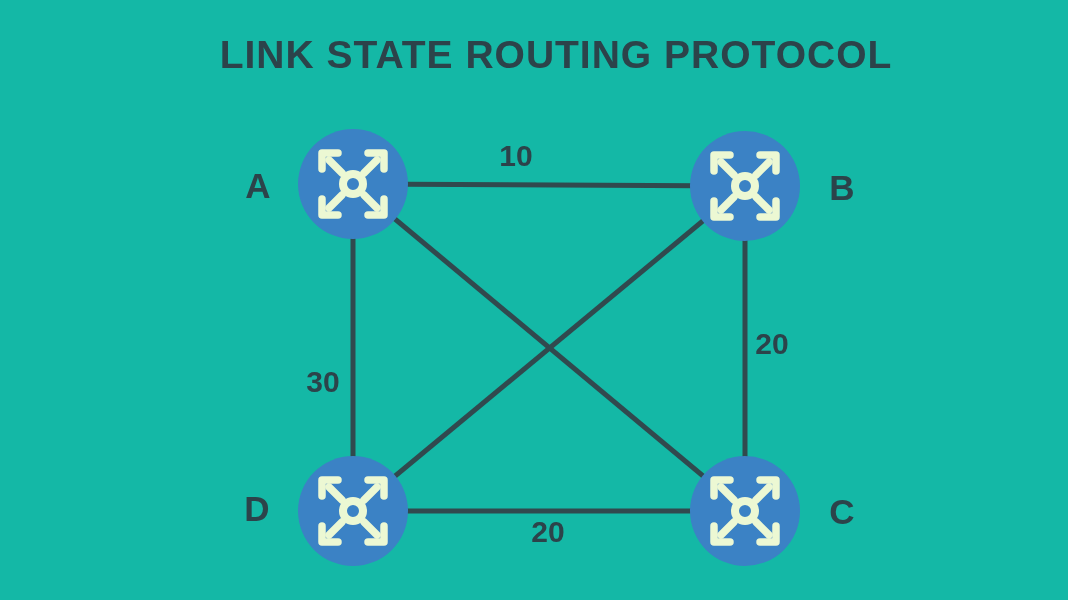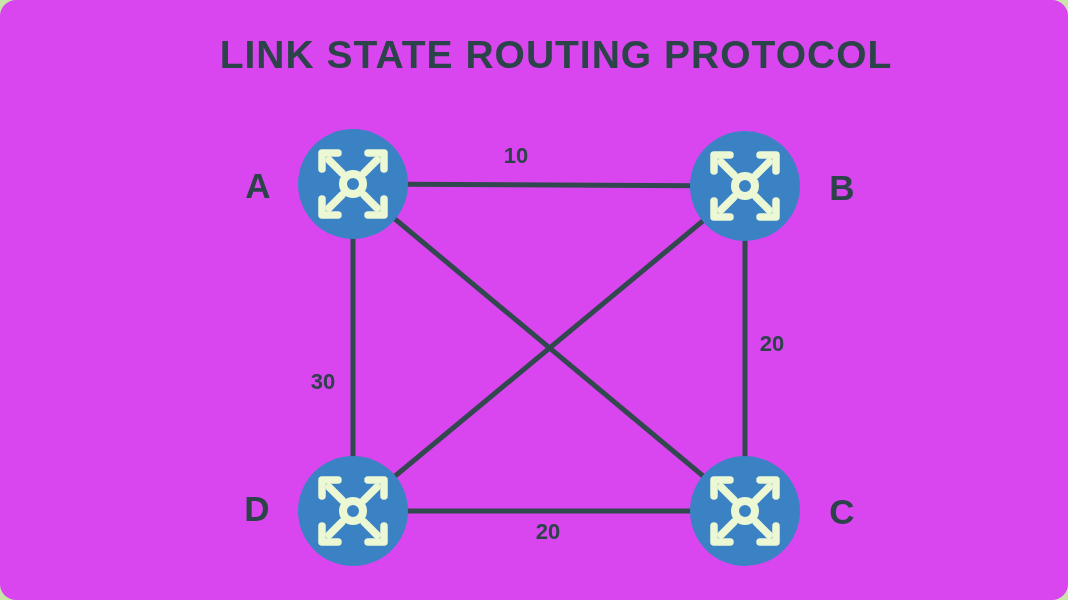--- a/index.html
+++ b/index.html
@@ -30,29 +30,29 @@
   .node-label {
     position: absolute;
     transform: translate(-50%, -50%);
     font-size: 35px;
     font-weight: 700;
     line-height: 1;
   }
   .edge-weight {
     position: absolute;
     transform: translate(-50%, -50%);
-    font-size: 22px;
+    font-size: 30px;
     font-weight: 700;
     line-height: 1;
   }
 </style>
 </head>
 <body>
 
-<div class="stage" style="background: #d946ef; border-radius: 16px;">
+<div class="stage" style="background: #14b8a6;">
   <h1 class="title" style="color: rgb(44, 67, 74);">LINK STATE ROUTING PROTOCOL</h1>
 
   <svg class="graph" id="graph" viewBox="0 0 1068 600">
       <line x1="353" y1="184" x2="745" y2="186" stroke="#31494e" stroke-width="5"></line>
       <line x1="353" y1="184" x2="353" y2="511" stroke="#31494e" stroke-width="5"></line>
       <line x1="745" y1="186" x2="745" y2="511" stroke="#31494e" stroke-width="5"></line>
       <line x1="353" y1="511" x2="745" y2="511" stroke="#31494e" stroke-width="5"></line>
       <line x1="353" y1="184" x2="745" y2="511" stroke="#31494e" stroke-width="5"></line>
       <line x1="745" y1="186" x2="353" y2="511" stroke="#31494e" stroke-width="5"></line>
       <g transform="translate(353,184)">

